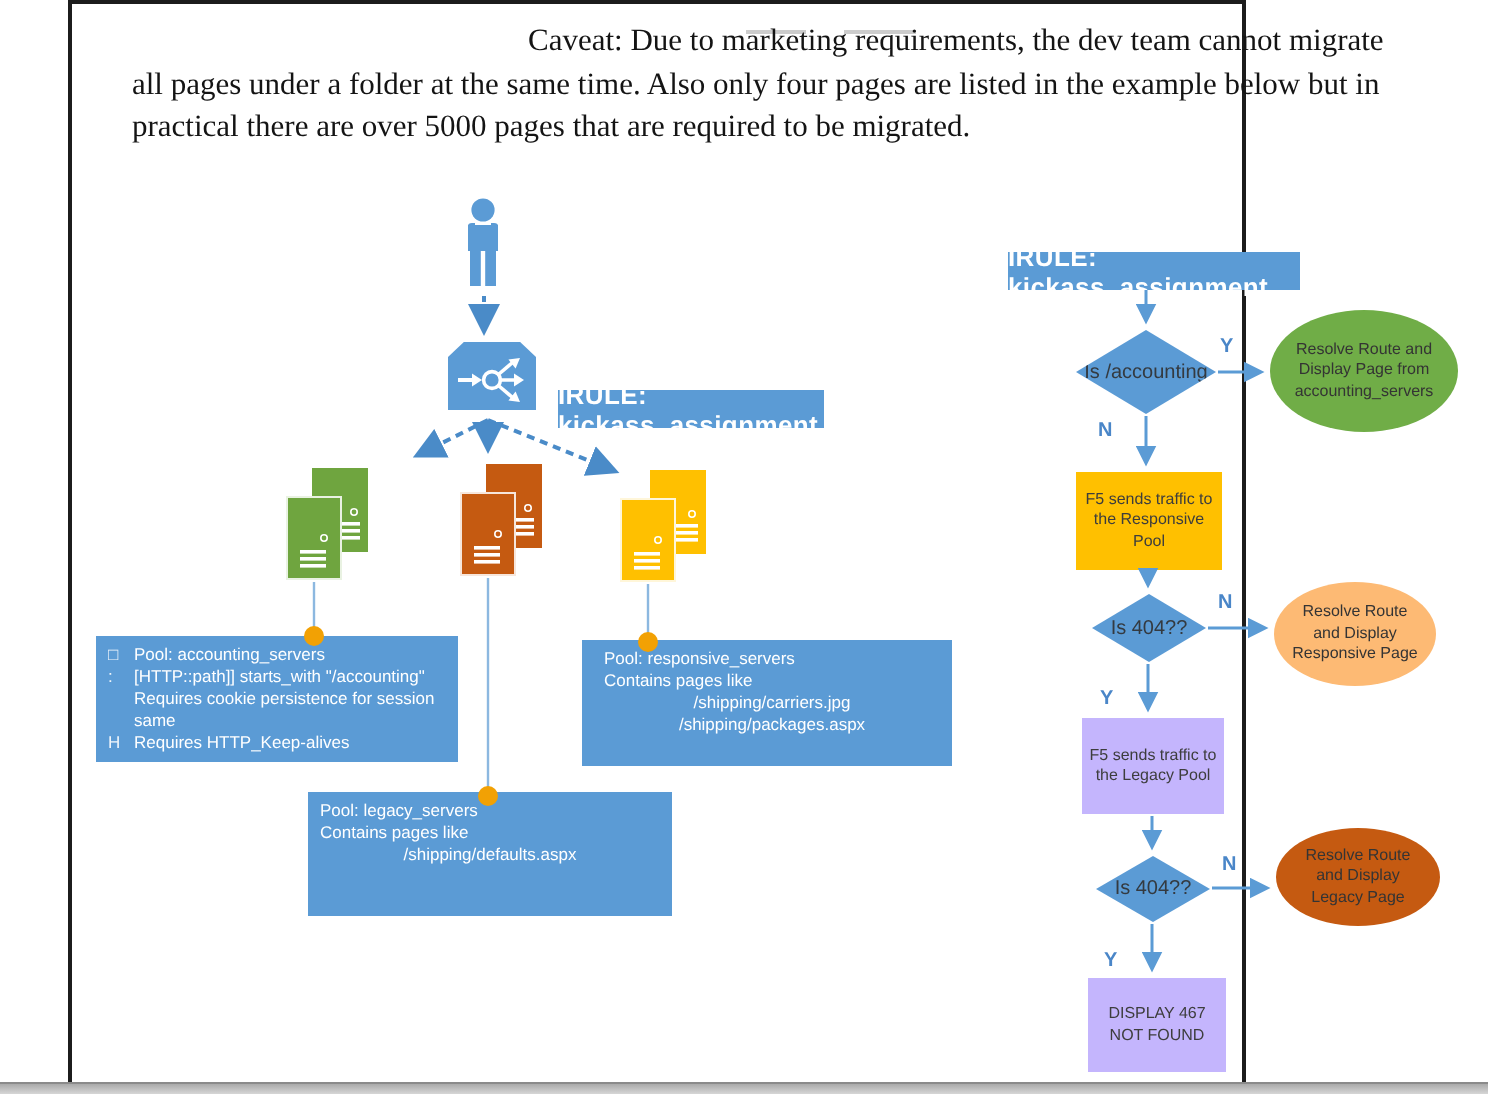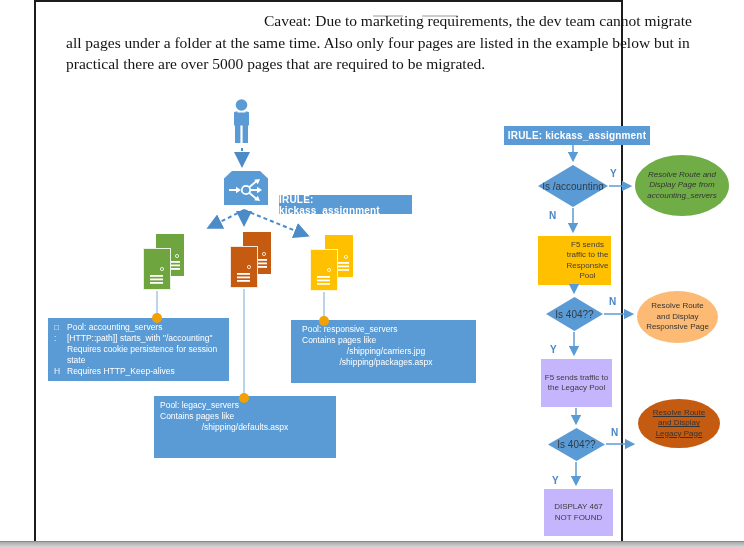--- a/index.html
+++ b/index.html
@@ -26,21 +26,21 @@
 
   
   .person { position:absolute; left:193px; top:97px; width:25px; height:45px; }
   .router {
     position:absolute; left:188px; top:169px; width:44px; height:34px;
     background:#5B9BD5;
     clip-path:polygon(18% 0, 82% 0, 100% 22%, 100% 100%, 0 100%, 0 22%);
   }
   .irule-label {
     position:absolute; background:#5B9BD5; color:#ffffff; font-weight:bold;
-    font-size:10px; display:flex; align-items:center; justify-content:center;
+    font-size:13px; display:flex; align-items:center; justify-content:center;
     letter-spacing:.2px;
   }
   .irule-left  { left:243px; top:193px; width:133px; height:19px; }
   .irule-right { left:468px; top:124px; width:146px; height:19px; }
 
   .doc { position:absolute; width:28px; height:42px; }
   .doc svg { display:block; }
   .doc.front { border:1px solid rgba(255,255,255,.85); }
   .doc-green  { background:#6FA53F; }
   .doc-orange { background:#C55A11; }
@@ -52,34 +52,34 @@
   }
   .callout .row { display:flex; }
   .callout .gutter { width:13px; flex:none; opacity:.9; }
   .callout .ctr { text-align:center; }
 
   
   .fc-rect {
     position:absolute; display:flex; align-items:center; justify-content:center;
     text-align:center; font-size:8px; line-height:10.5px; color:#3d3d3d; padding:2px;
   }
-  .fc-yellow { background:#FFC000;padding-left:28px; }
+  .fc-yellow { background:#FFC000; }
   .fc-orange { background:#c4b5fd; }
   .fc-diamond {
     position:absolute; background:#5B9BD5;
     clip-path:polygon(50% 0, 100% 50%, 50% 100%, 0 50%);
     display:flex; align-items:center; justify-content:center;
     font-size:10px; color:#343a40; text-align:center;
   }
   .fc-ellipse {
     position:absolute; border-radius:50%;
     display:flex; align-items:center; justify-content:center;
     text-align:center; font-size:8px; line-height:10.5px; color:#343434; padding:4px 8px;
   }
-  .el-green { background:#70AD47;font-style:italic; }
+  .el-green { background:#70AD47; }
   .el-yellow { background:#fdba74; }
   .el-orange { background:#C55A11; }
   .branch {
     position:absolute; color:#4a86c8; font-weight:bold; font-size:10px;
   }
   .overlay { position:absolute; left:0; top:0; pointer-events:none; }
 </style>
 </head>
 <body>
 
@@ -175,21 +175,21 @@
     <div class="row">
         <span class="gutter">:</span>
         <span>[HTTP::path]] starts_with "/accounting"</span>
       </div>
     <div class="row">
         <span class="gutter"></span>
         <span>Requires cookie persistence for session</span>
       </div>
     <div class="row">
         <span class="gutter"></span>
-        <span>state</span>
+        <span>same</span>
       </div>
     <div class="row">
         <span class="gutter">H</span>
         <span>Requires HTTP_Keep-alives</span>
       </div>
   </div>
 
   <div class="callout" style="left:118px; top:394px; width:182px; height:62px;">
     <div>Pool: legacy_servers</div>
     <div>Contains pages like</div>
@@ -232,21 +232,21 @@
   <div class="fc-rect fc-orange" style="left:505px; top:357px; width:71px; height:48px;">
     <span>F5 sends traffic to the Legacy Pool</span>
   </div>
 
   <div class="fc-diamond" style="left:512px; top:426px; width:57px; height:33px;">
     <span>Is 404??</span>
   </div>
   <div class="branch" style="left:575px; top:425px;">N</div>
   <div class="branch" style="left:516px; top:473px;">Y</div>
 
-  <div class="fc-ellipse el-orange" style="left:602px; top:397px; width:82px; height:49px;text-decoration:underline;">
+  <div class="fc-ellipse el-orange" style="left:602px; top:412px; width:82px; height:49px;">
     <span>Resolve Route and Display Legacy Page</span>
   </div>
 
   <div class="fc-rect fc-orange" style="left:508px; top:487px; width:69px; height:47px;">
     <span>DISPLAY 467 NOT FOUND</span>
   </div>
 
   <svg class="overlay" width="744" height="547" viewBox="0 0 744 547">
     <defs>
       <marker id="ah" markerWidth="7" markerHeight="7" refX="5.5" refY="3.5" orient="auto">

